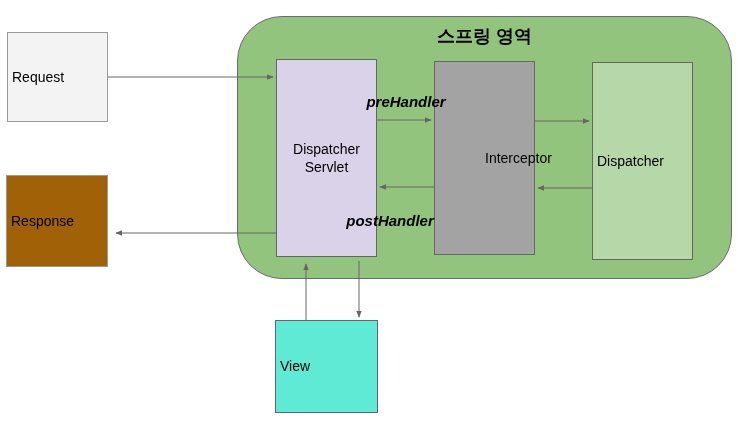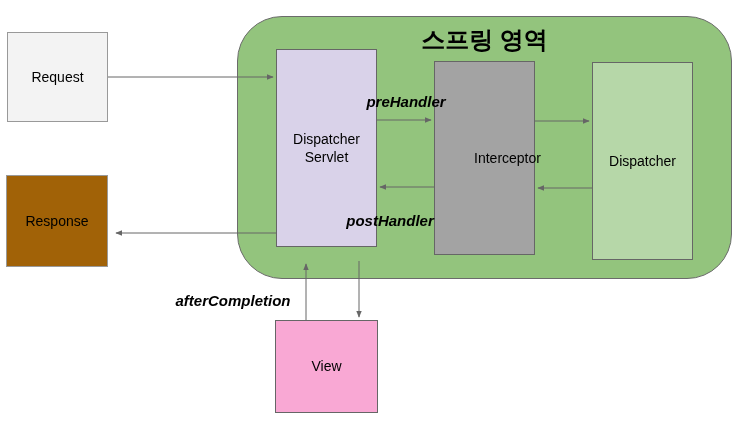--- a/index.html
+++ b/index.html
@@ -24,44 +24,44 @@
     border: 1px solid #6b6b6b;
     border-radius: 45px;
     box-sizing: border-box;
   }
   .spring-title {
     position: absolute;
     left: 0;
     top: 7px;
     width: 100%;
     text-align: center;
-    font-size: 24px;
+    font-size: 18px;
     font-weight: bold;
     color: #000000;
   }
   .node {
     position: absolute;
     box-sizing: border-box;
     display: flex;
     align-items: center;
-    justify-content: center;
+    justify-content: flex-start;
     text-align: center;
     font-size: 14px;
     color: #000000;
     line-height: 1.3;
   }
   .io-box {
     border: 1px solid #999999;
   }
   .inner-box {
     border: 1px solid #666666;
   }
   .node-request   { left: 7px;   top: 32px;  width: 101px; height: 90px;  }
   .node-response  { left: 6px;   top: 175px; width: 102px; height: 92px;  }
-  .node-dispatcher{ left: 276px; top: 49px;  width: 101px; height: 198px; }
+  .node-dispatcher{ left: 276px; top: 59px;  width: 101px; height: 198px; }
   .node-interceptor{ left: 434px; top: 61px; width: 101px; height: 194px; }
   .node-controller{ left: 592px; top: 62px;  width: 101px; height: 198px; }
   .node-view      { left: 275px; top: 320px; width: 103px; height: 93px;  }
   .node-label { display: block; padding: 0 4px; }
 
   .arrow-layer {
     position: absolute;
     left: 0; top: 0;
     width: 743px;
     height: 423px;
@@ -108,21 +108,21 @@
   </div>
 
   <div class="node inner-box node-interceptor" style="background-color: #a3a3a3; padding-left: 46px;">
     <span class="node-label">Interceptor</span>
   </div>
 
   <div class="node inner-box node-controller" style="background-color: rgb(182, 215, 168);">
     <span class="node-label">Dispatcher</span>
   </div>
 
-  <div class="node inner-box node-view" style="background-color: #f9a8d4;">
+  <div class="node inner-box node-view" style="background-color: #5eead4;">
     <span class="node-label">View</span>
   </div>
 
   <svg class="arrow-layer" viewBox="0 0 743 423" xmlns="http://www.w3.org/2000/svg">
     <defs>
       <marker id="ah" viewBox="0 0 10 10" refX="9" refY="5" markerWidth="7" markerHeight="7" orient="auto-start-reverse">
         <path d="M0,1 L10,5 L0,9 z" fill="#666666"></path>
       </marker>
     </defs>
     <line x1="108" y1="77" x2="273" y2="77" marker-end="url(#ah)"></line>
@@ -132,15 +132,14 @@
     <line x1="434" y1="187" x2="380" y2="187" marker-end="url(#ah)"></line>
     <line x1="276" y1="233" x2="116" y2="233" marker-end="url(#ah)"></line>
     <line x1="306" y1="320" x2="306" y2="264" marker-end="url(#ah)"></line>
     <line x1="359" y1="261" x2="359" y2="317" marker-end="url(#ah)"></line>
   </svg>
 
   <div class="edge-label label-prehandler">preHandler</div>
 
   <div class="edge-label label-posthandler">postHandler</div>
 
-  <div class="edge-label label-aftercompletion">afterCompletion</div>
 
 </div>
 
 </body></html>

